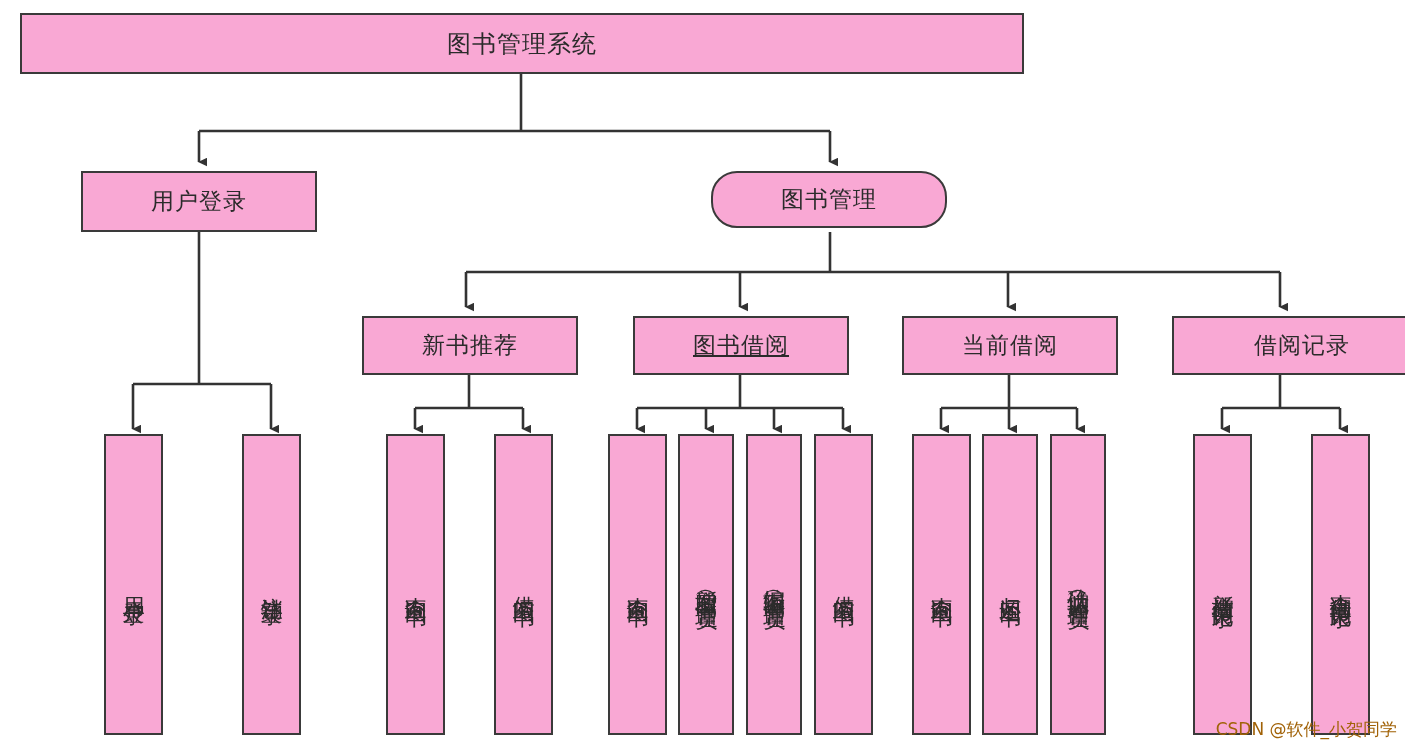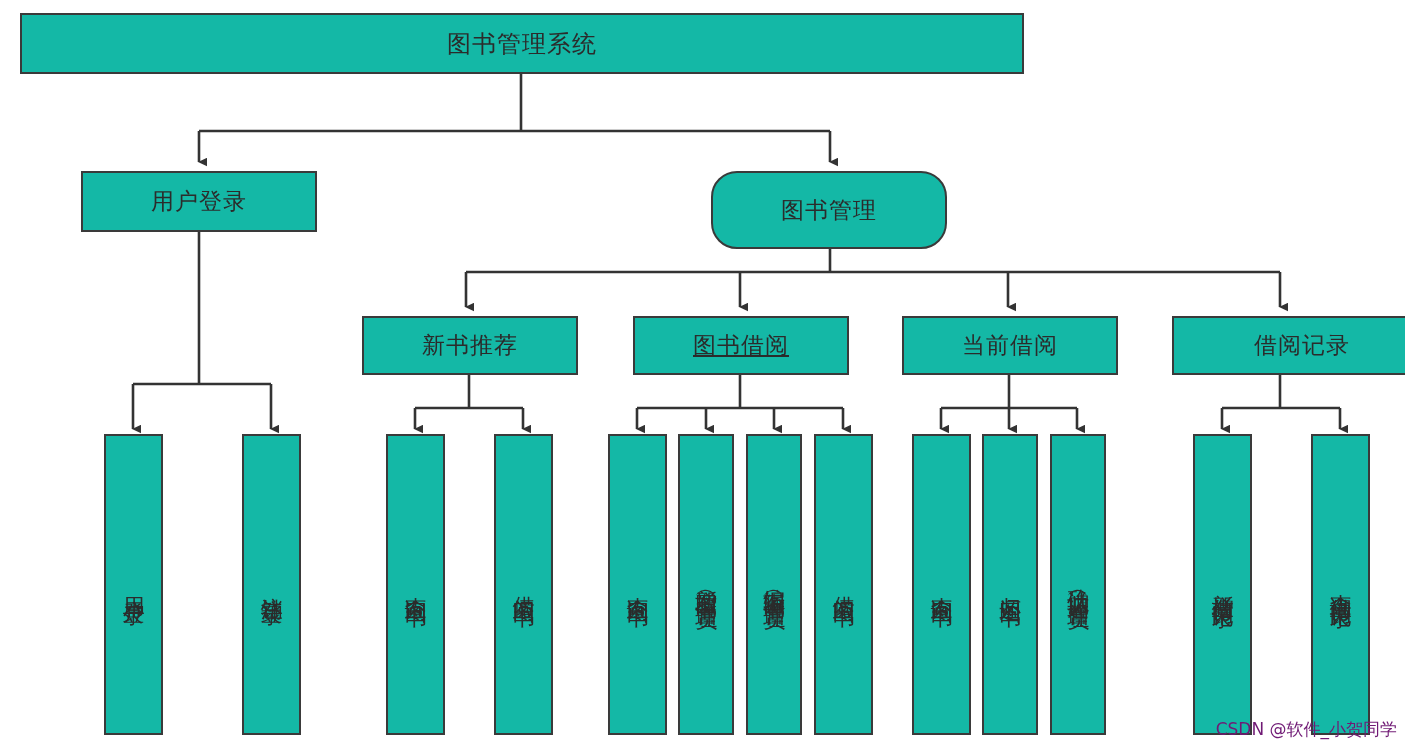--- a/index.html
+++ b/index.html
@@ -22,21 +22,21 @@
     position: absolute;
     left: 0;
     top: 0;
     width: 1405px;
     height: 747px;
     pointer-events: none;
   }
   .node {
     position: absolute;
     box-sizing: border-box;
-    background: #14b8a6;
+    background: #f9a8d4;
     border: 2px solid #3a3a3a;
     display: flex;
     align-items: center;
     justify-content: center;
     color: #2b2b2b;
   }
   .node.horizontal {
     font-size: 23px;
     letter-spacing: 1px;
   }
@@ -54,21 +54,21 @@
     writing-mode: vertical-rl;
     text-orientation: upright;
     letter-spacing: 3px;
     line-height: 1.2;
   }
   #watermark {
     position: absolute;
     right: 8px;
     bottom: 6px;
     font-size: 17px;
-    color: #701a75;
+    color: #a16207;
     white-space: nowrap;
     user-select: none;
   }
 </style>
 </head>
 <body>
 
 <div id="diagram-root">
 
   <svg id="connector-layer" viewBox="0 0 1405 747" xmlns="http://www.w3.org/2000/svg">
@@ -123,21 +123,21 @@
   </svg>
 
   <div class="node horizontal root" style="left:20px; top:13px; width:1004px; height:61px;">
     <span class="node-label">图书管理系统</span>
   </div>
 
   <div class="node horizontal" style="left:81px; top:171px; width:236px; height:61px;">
     <span class="node-label">用户登录</span>
   </div>
 
-  <div class="node horizontal" style="left:711px; top:171px; width:236px; height:78px;border-radius:26px;">
+  <div class="node horizontal" style="left:711px; top:171px; width:236px; height:57px;border-radius:26px;">
     <span class="node-label">图书管理</span>
   </div>
 
   <div class="node horizontal" style="left:362px; top:316px; width:216px; height:59px;">
     <span class="node-label">新书推荐</span>
   </div>
 
   <div class="node horizontal" style="left:633px; top:316px; width:216px; height:59px;text-decoration:underline;">
     <span class="node-label">图书借阅</span>
   </div>

